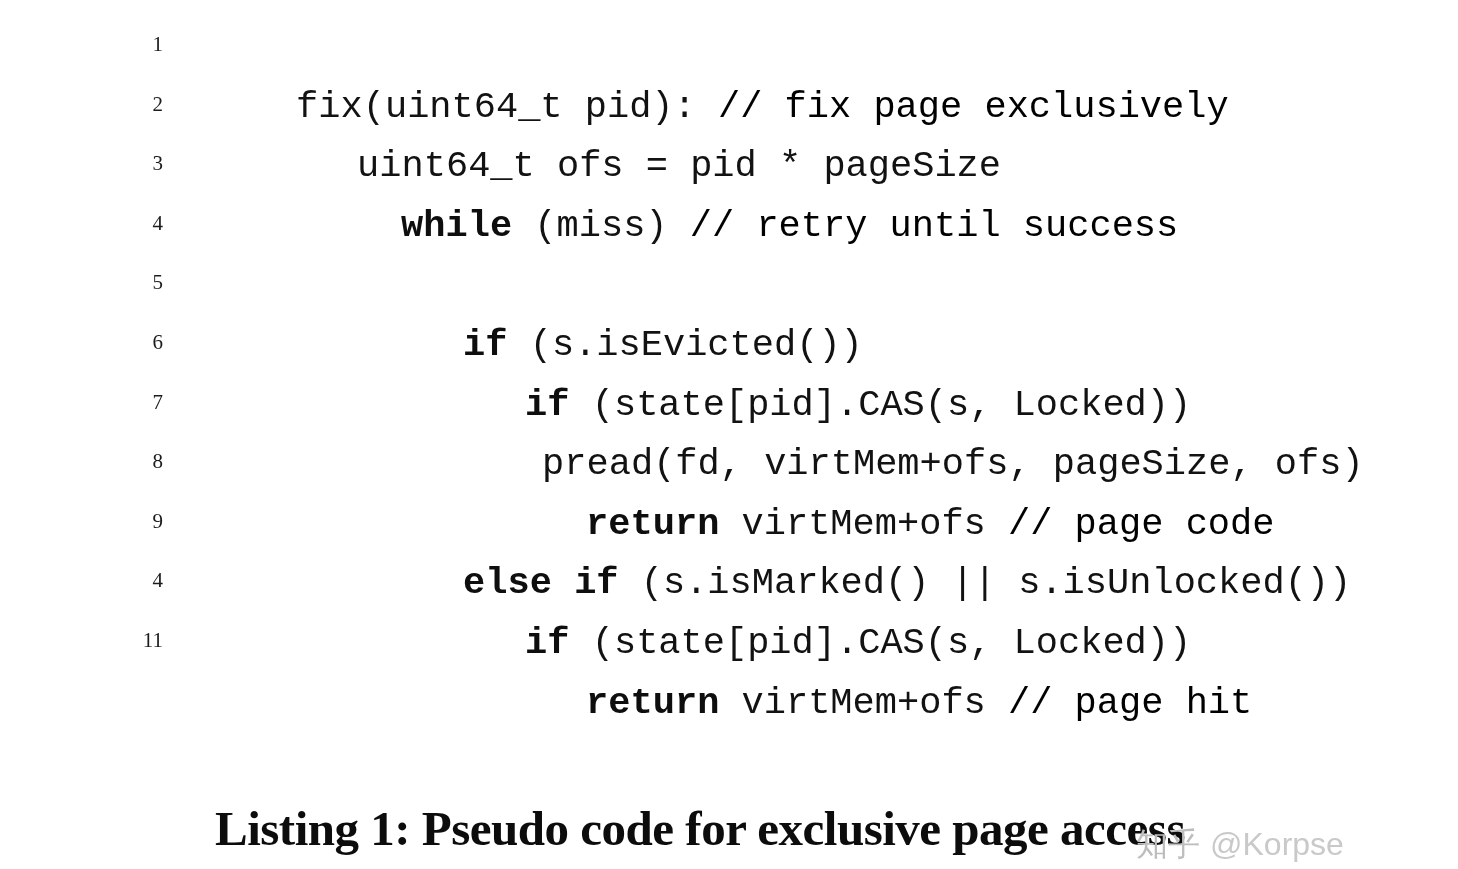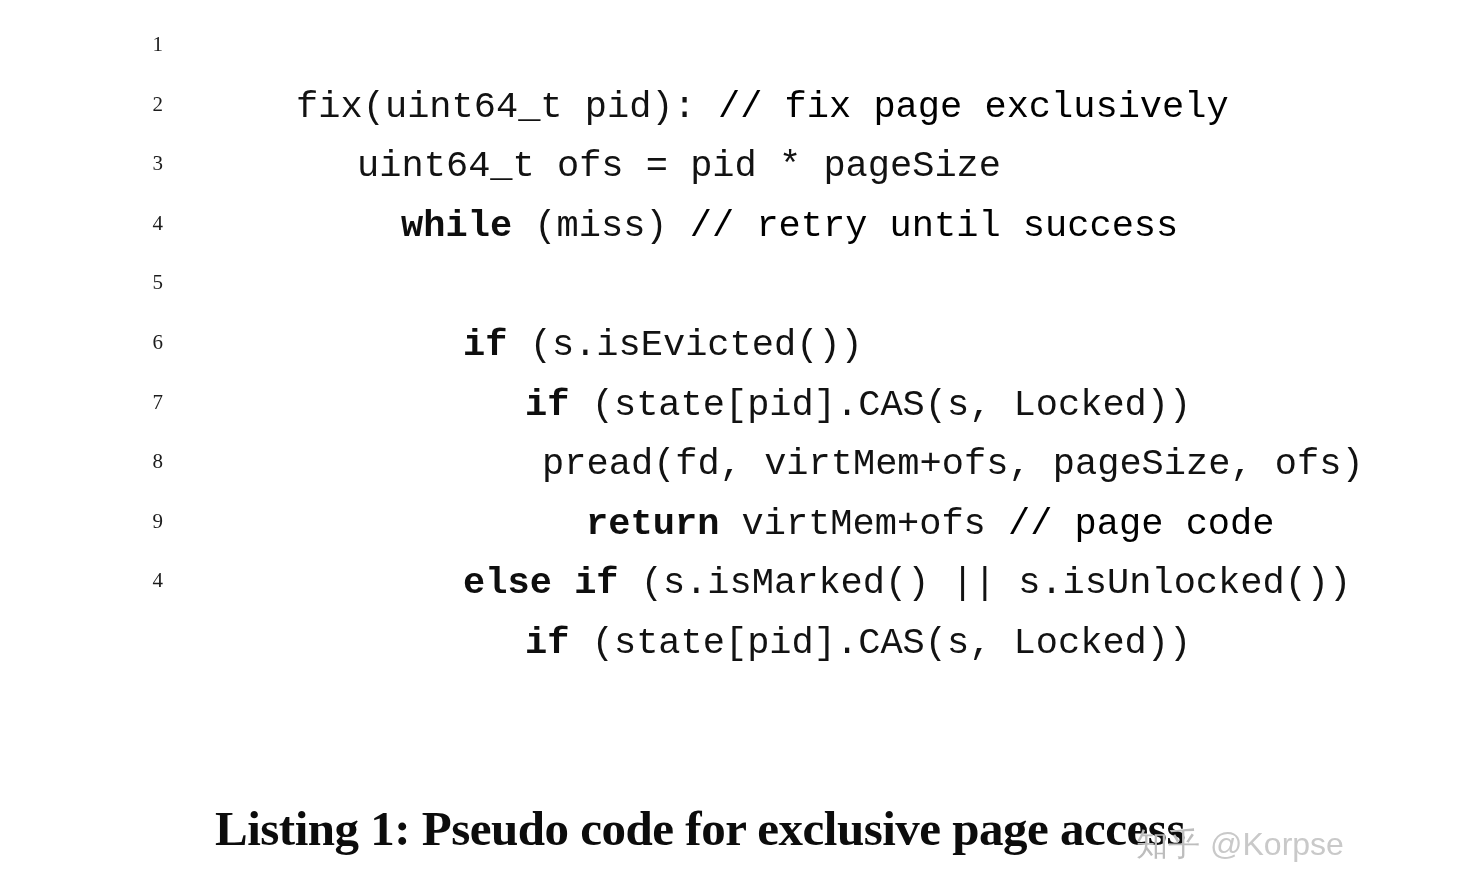--- a/index.html
+++ b/index.html
@@ -111,20 +111,23 @@
   </div>
 
   <div class="code-line" data-indent="2">
     <span class="lineno">9</span><span class="seg keyword">else if</span><span class="seg code"> (s.isMarked() || s.isUnlocked())</span>
   </div>
 
   <div class="code-line" data-indent="3">
     <span class="lineno">4</span><span class="seg keyword">if</span><span class="seg code"> (state[pid].CAS(s, Locked))</span>
   </div>
 
+  <div class="code-line" data-indent="4">
+    <span class="lineno">11</span><span class="seg keyword">return</span><span class="seg code"> virtMem+ofs </span><span class="seg comment">// page hit</span>
+  </div>
 
 
 
 </div>
 
 <div class="caption">Listing 1: Pseudo code for exclusive page access</div>
 
 <div class="watermark">
   <span class="brand">知乎</span><span class="handle">@Korpse</span>
 </div>

